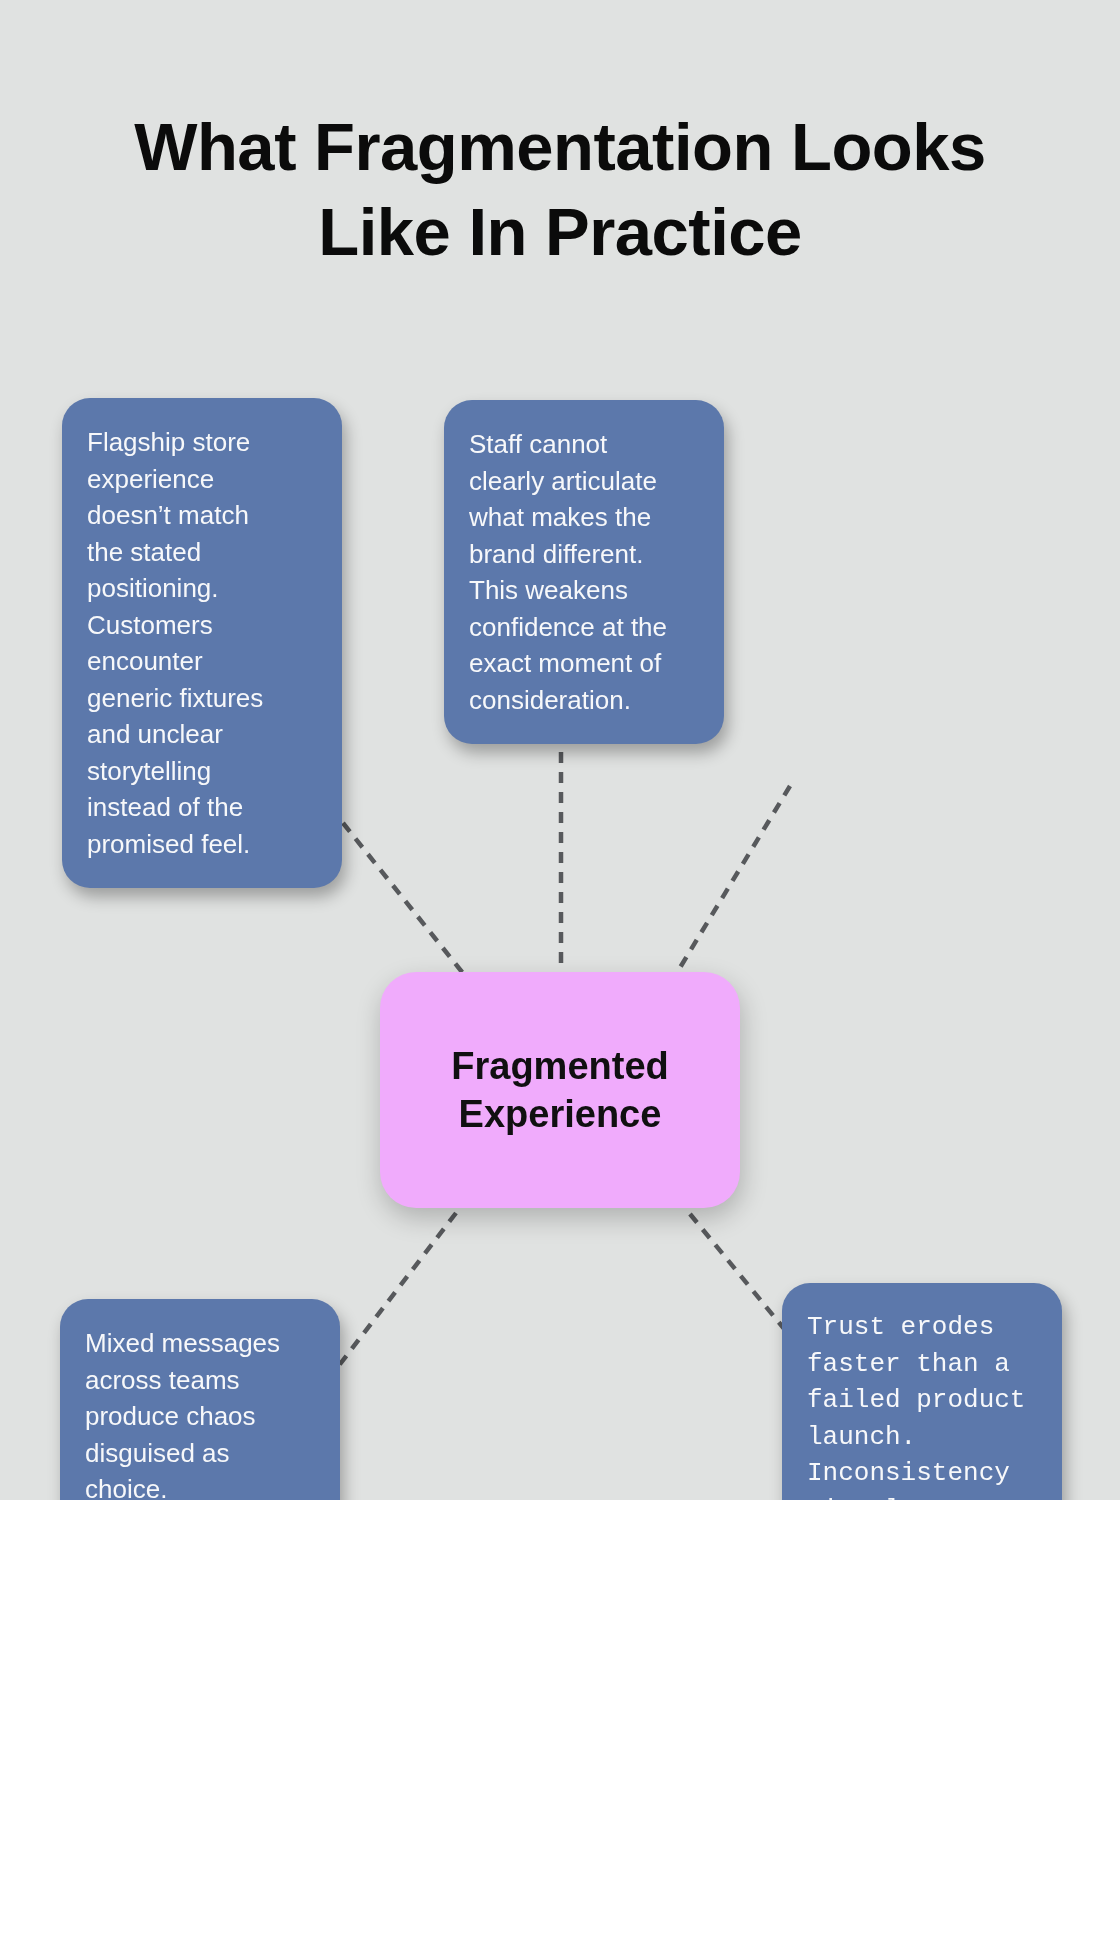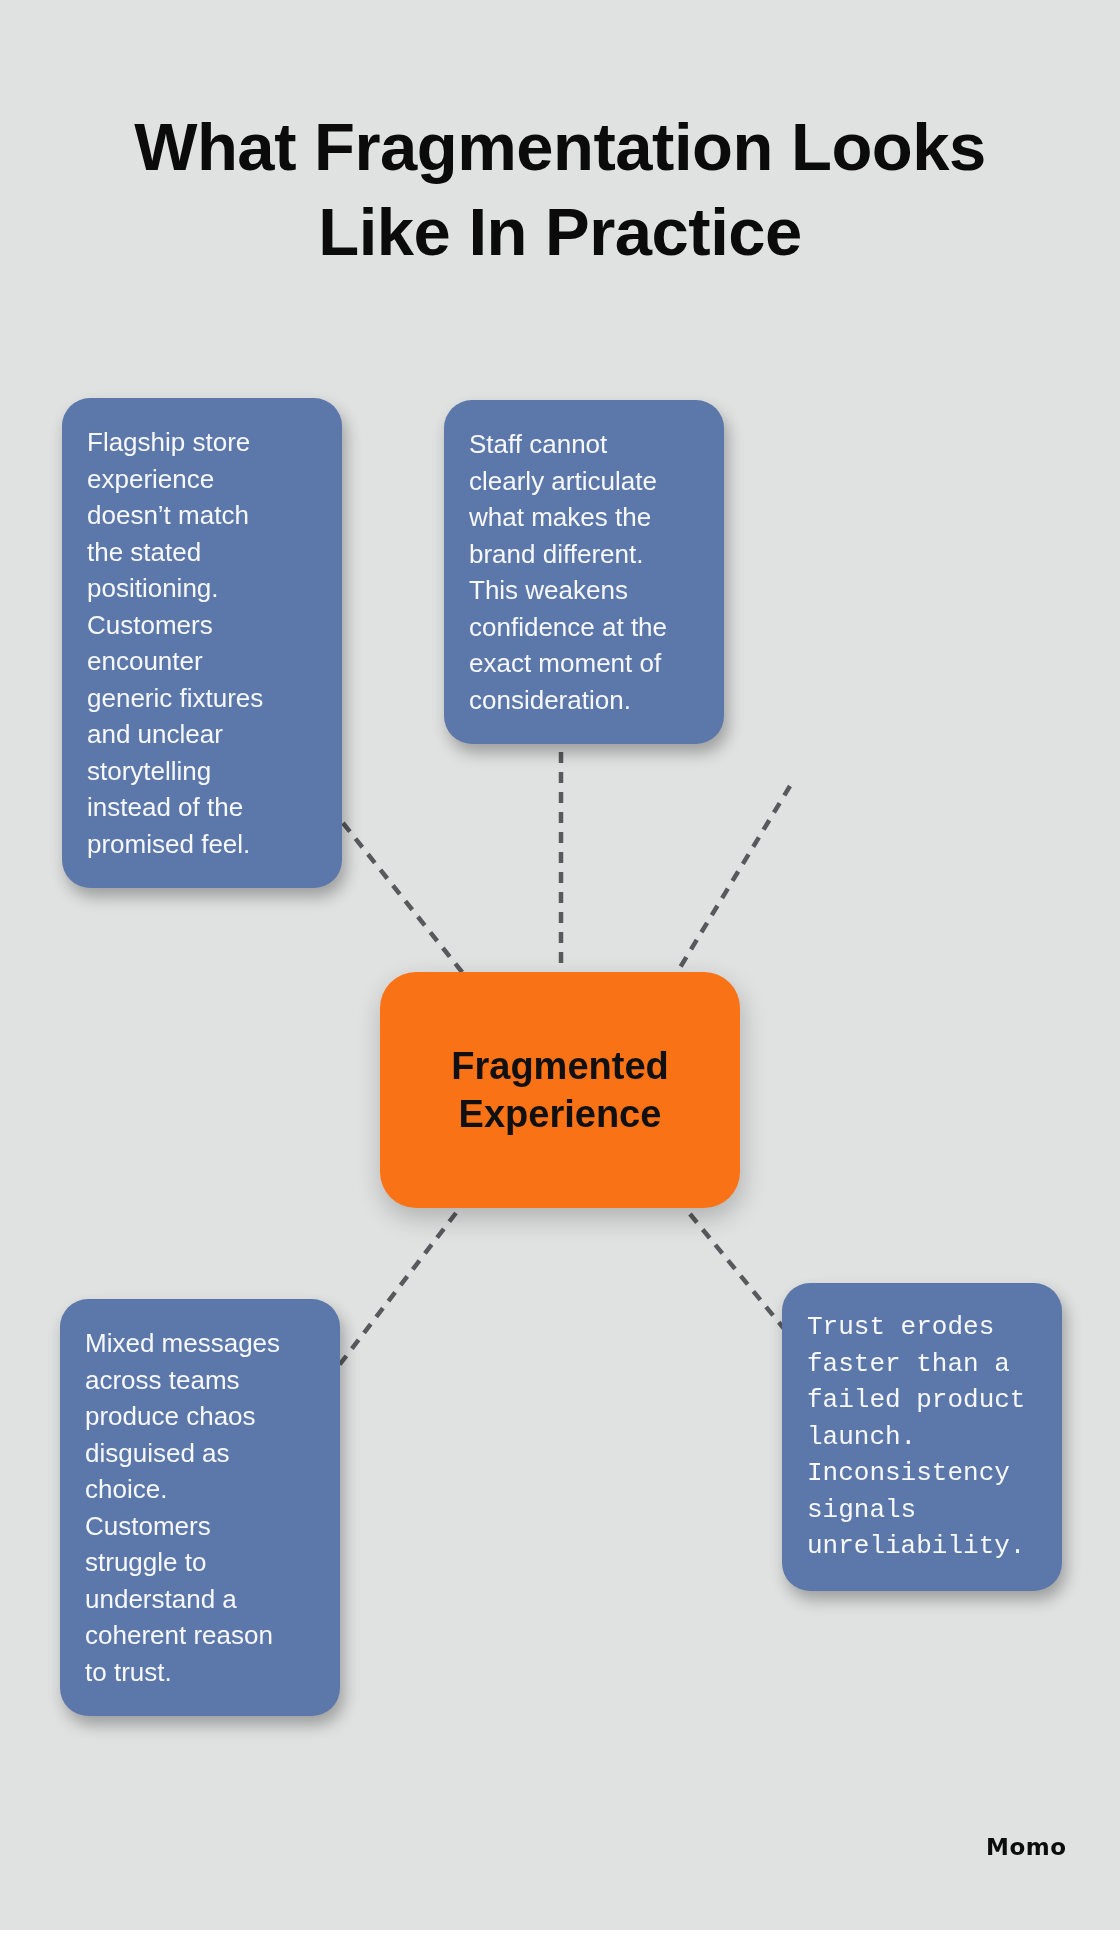--- a/index.html
+++ b/index.html
@@ -2,21 +2,21 @@
 <html><head>
 <meta charset="utf-8">
 <style>
   html, body {
     margin: 0;
     padding: 0;
   }
   .canvas {
     position: relative;
     width: 1120px;
-    height: 1930px;
+    height: 1500px;
     background: #e0e2e1;
     overflow: hidden;
     font-family: "Liberation Sans", sans-serif;
   }
   .title {
     position: absolute;
     top: 104px;
     left: 0;
     width: 1120px;
     margin: 0;
@@ -60,21 +60,21 @@
   .node-tr { left: 782px; top: 400px; }
   .node-bl { left: 60px;  top: 1283px; margin-top: 16px; }
   .node-br { left: 782px; top: 1283px; font-family: Liberation Mono, monospace; }
   .center-node {
     position: absolute;
     z-index: 1;
     left: 380px;
     top: 972px;
     width: 360px;
     height: 236px;
-    background: #f97316;
+    background: #f0abfc;
     border-radius: 36px;
     box-shadow: 2px 10px 26px rgba(0, 0, 0, 0.22);
     display: flex;
     align-items: center;
     justify-content: center;
   }
   .center-node .label {
     text-align: center;
     font-size: 38px;
     line-height: 48px;

